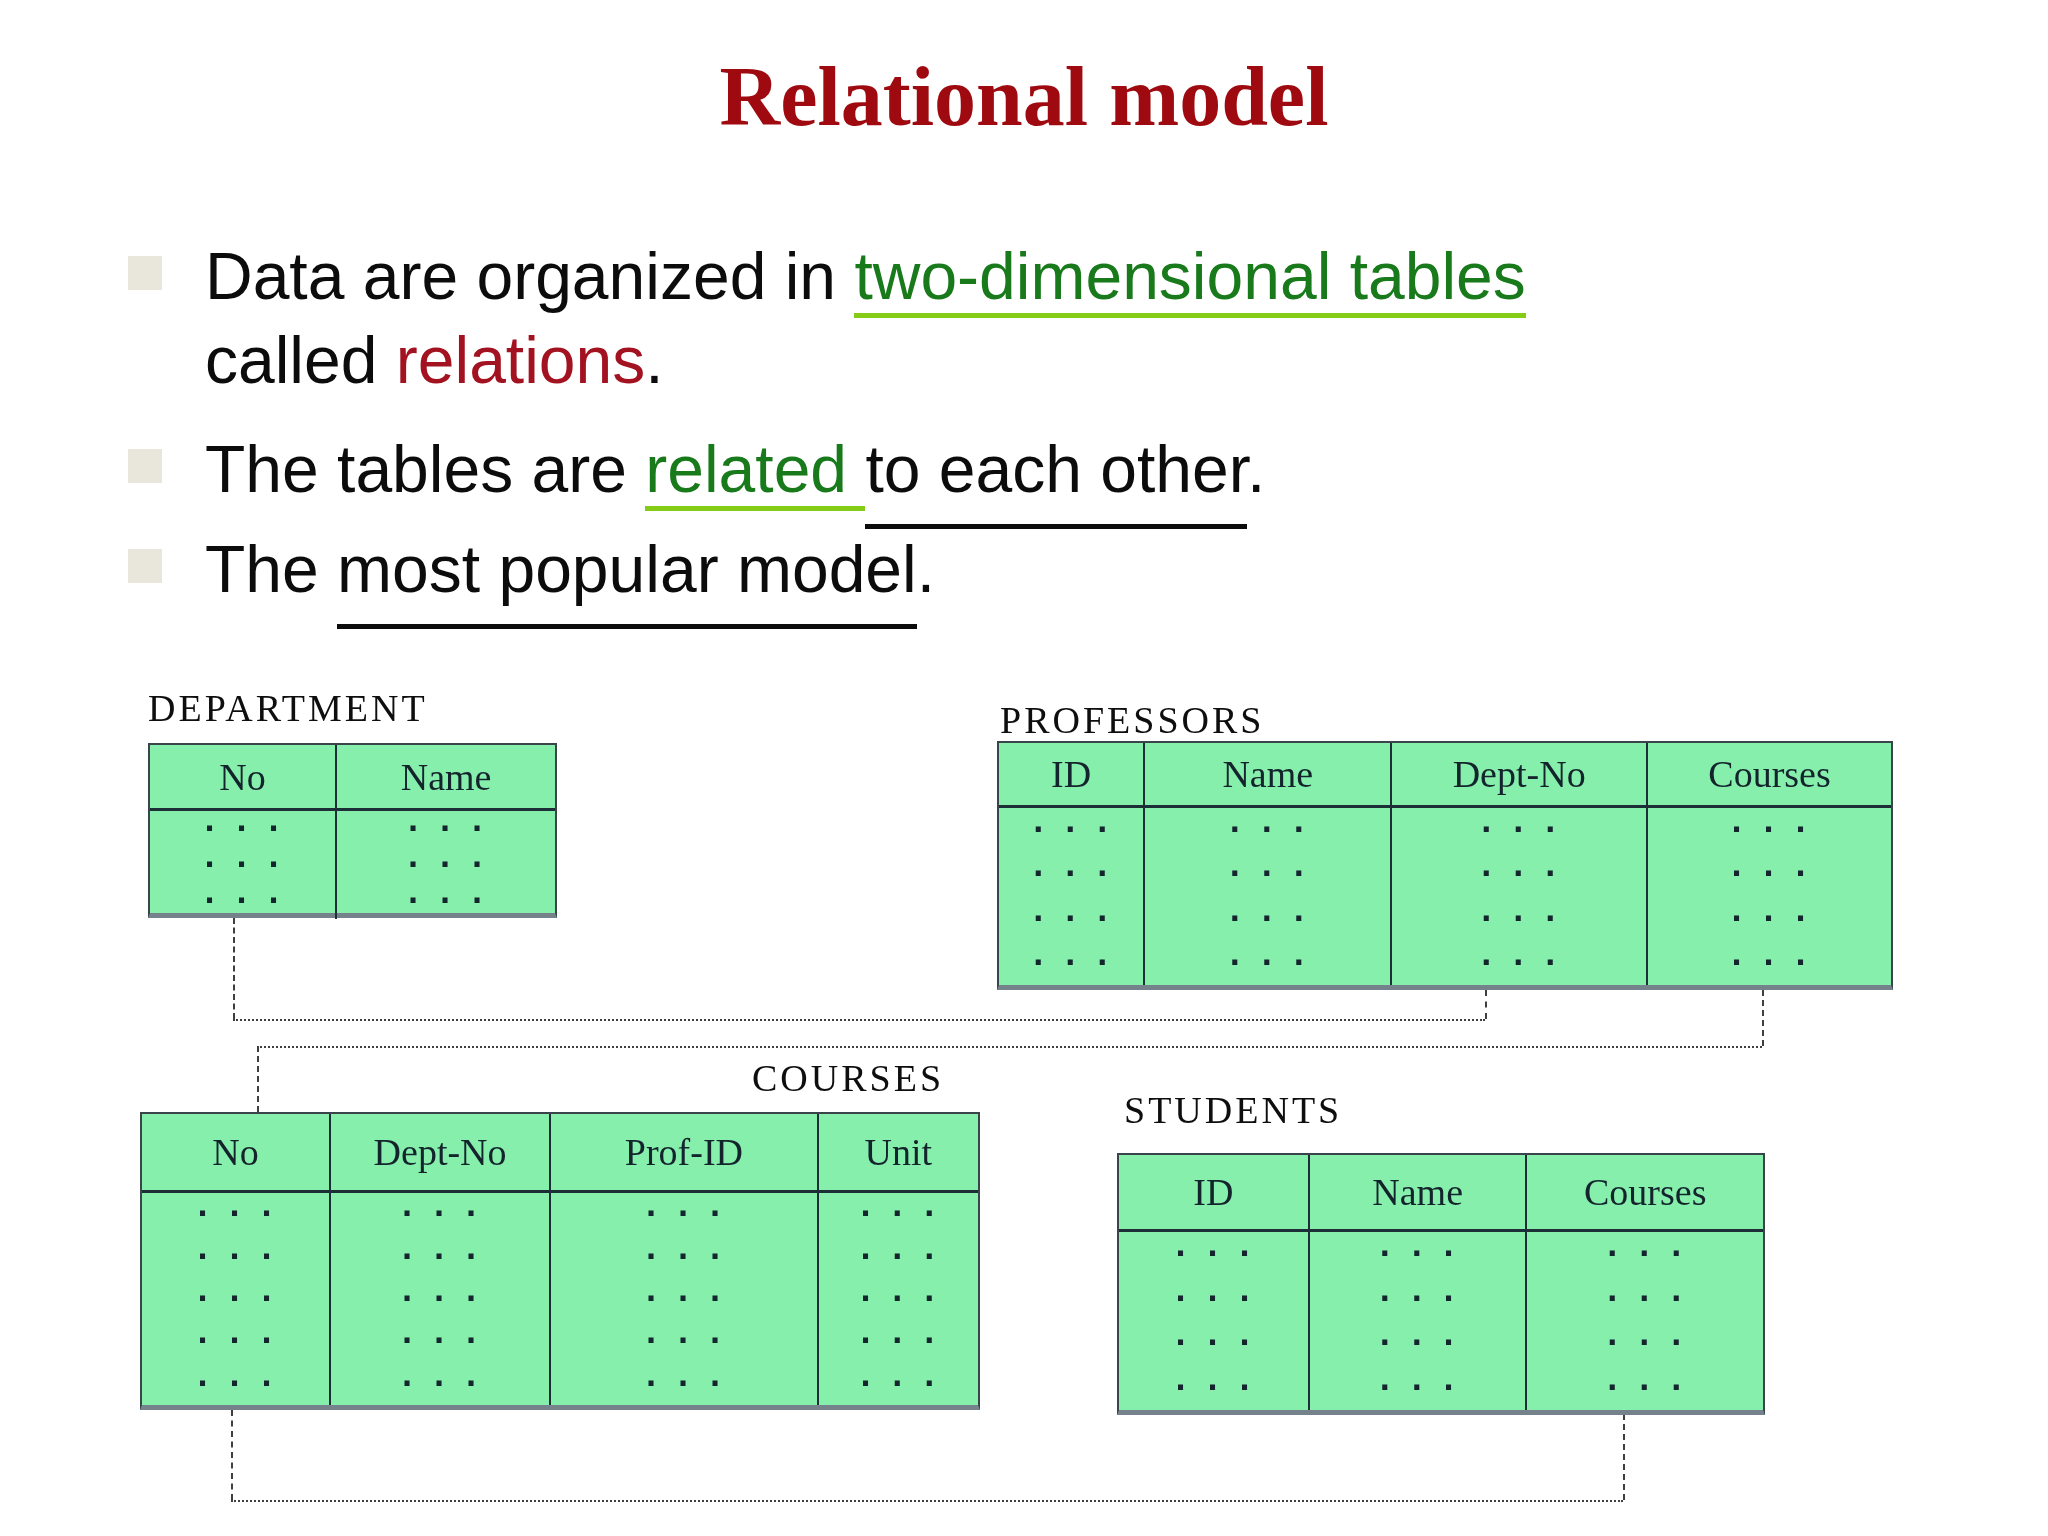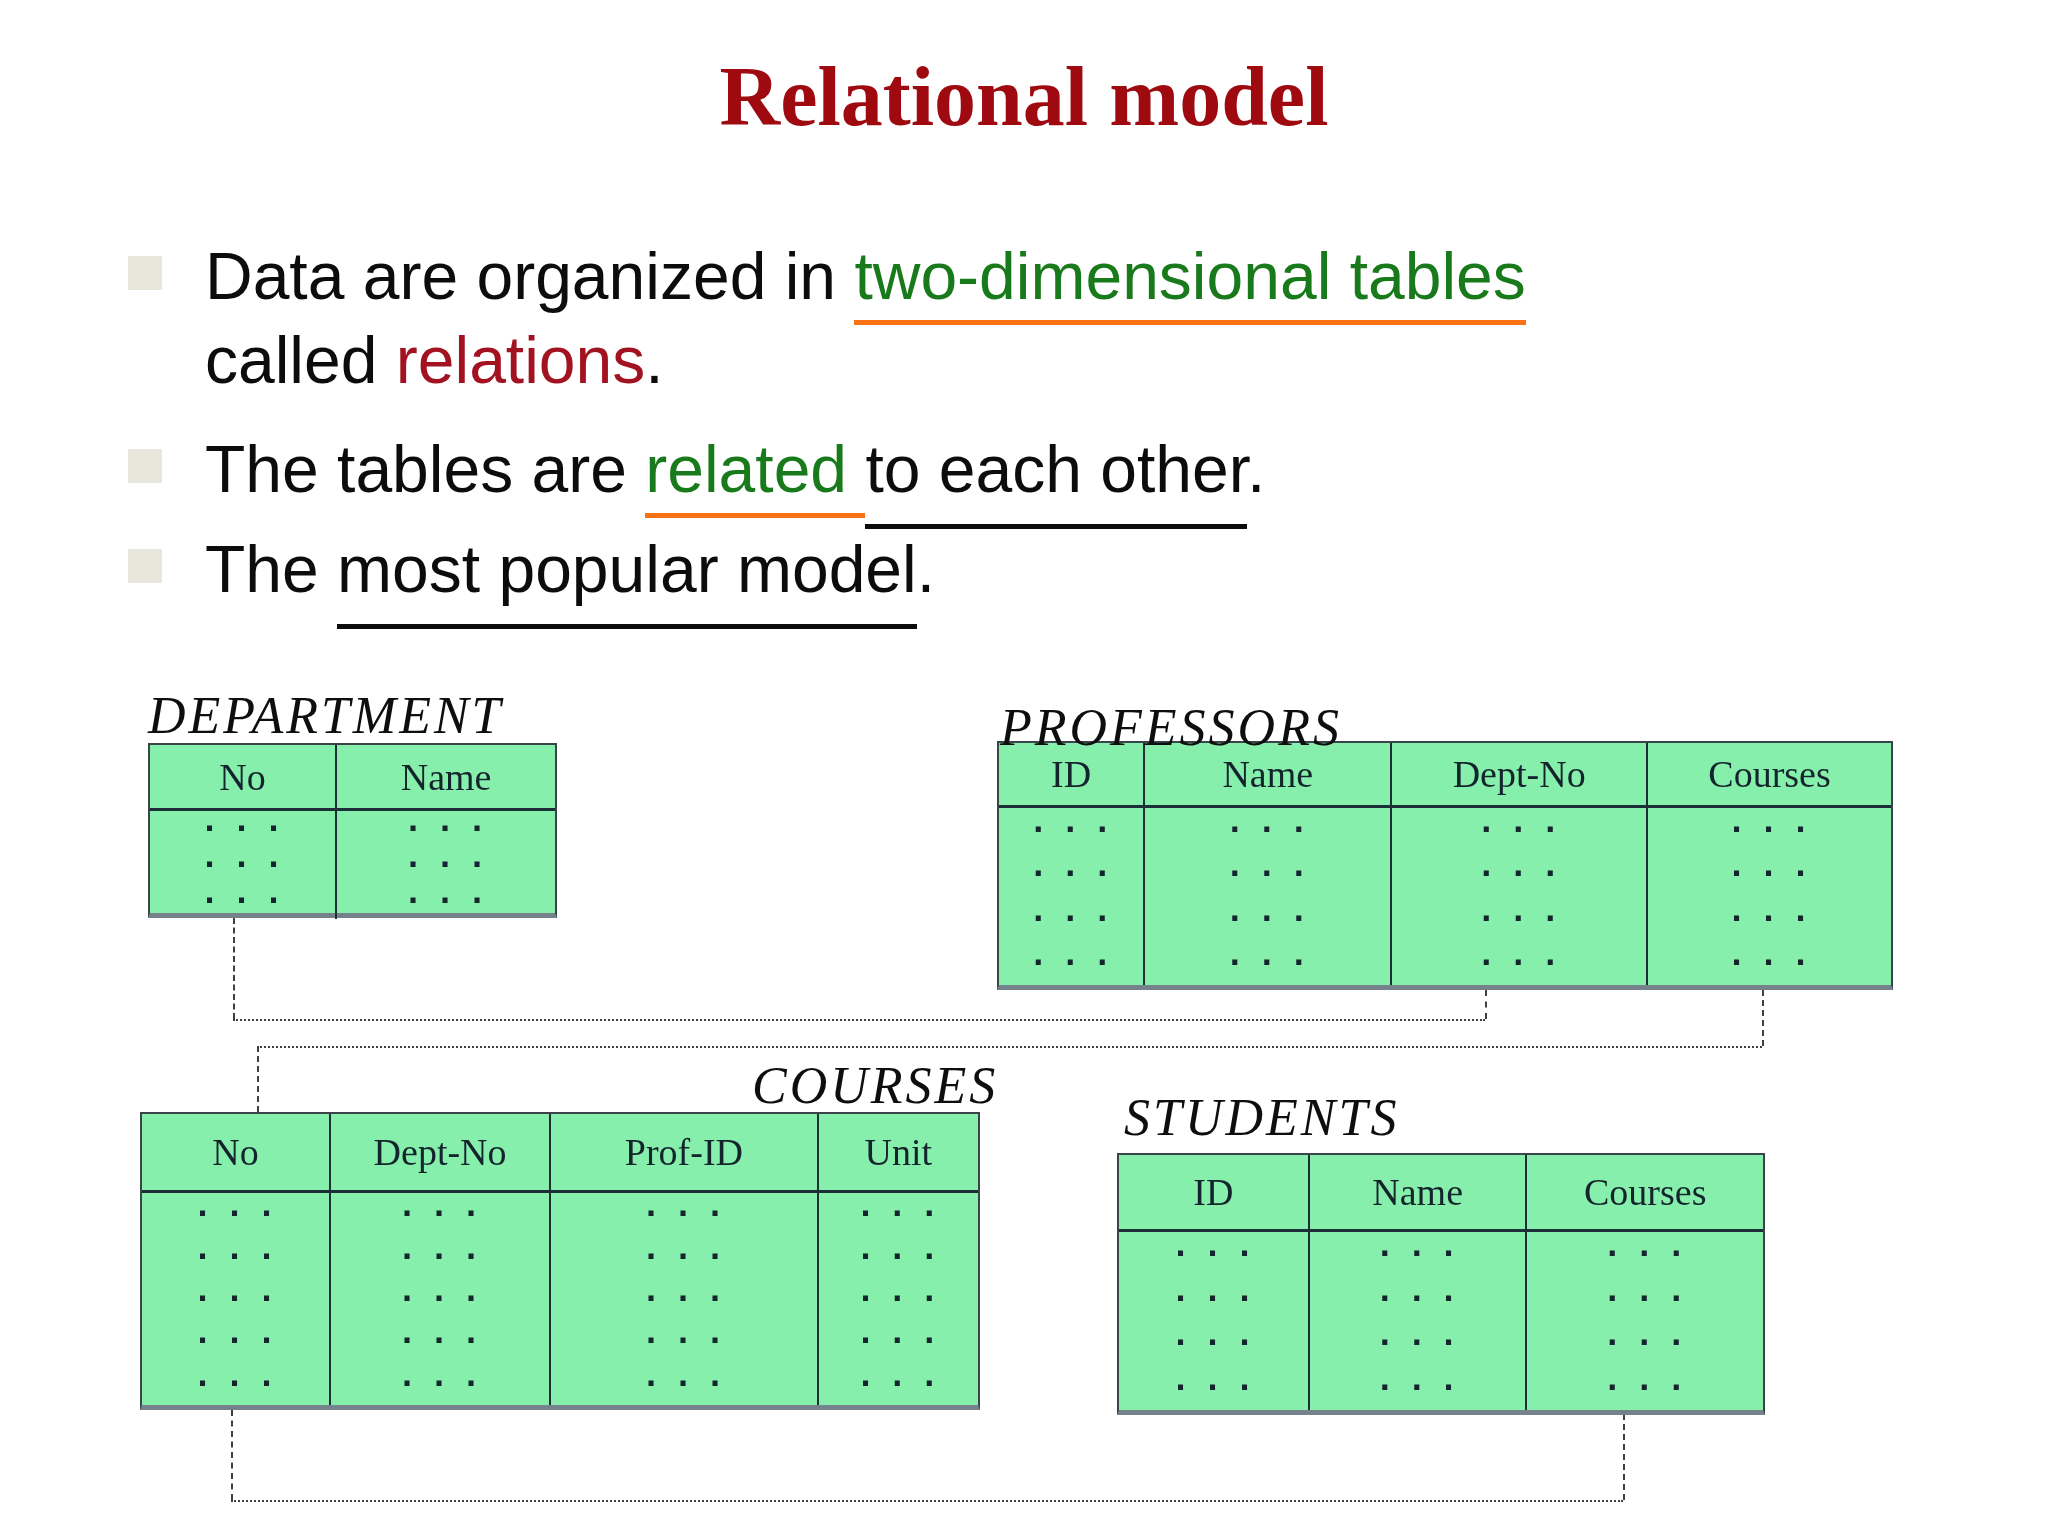--- a/index.html
+++ b/index.html
@@ -8,25 +8,25 @@
 
   .title{position:absolute;left:0;top:48px;width:100%;text-align:center;
          font-family:"Liberation Serif","DejaVu Serif",serif;font-weight:700;
          font-size:84px;color:#9e0a10;}
 
   .bullet-row{position:absolute;left:205px;width:1760px;font-size:66px;line-height:1.27;color:#0c0c0c;}
   .bullet-square{position:absolute;left:128px;width:34px;height:34px;background:#e9e6dc;}
 
   .seg-plain{color:#0c0c0c;}
   .seg-red{color:#a31220;}
-  .seg-green-underline{color:#187a1a;border-bottom:5px solid #f97316;padding-bottom:7px;}
+  .seg-green-underline{color:#187a1a;border-bottom:5px solid #84cc16;padding-bottom:0;}
   .seg-black-underline{color:#0c0c0c;border-bottom:5px solid #0c0c0c;padding-bottom:18px;}
 
   .tbl-label{position:absolute;font-family:"Liberation Serif","DejaVu Serif",serif;
-             font-size:52px;letter-spacing:3px;color:#0e0e0e;z-index:3;white-space:nowrap;font-style:italic;}
+             font-size:38px;letter-spacing:3px;color:#0e0e0e;z-index:3;white-space:nowrap;}
 
   .tbl{position:absolute;background:#86efac;border:2px solid #39454b;border-bottom:5px solid #76828b;
        box-sizing:border-box;display:flex;flex-direction:column;z-index:2;}
   .tbl-header{display:flex;border-bottom:3px solid #1c2e36;flex-shrink:0;}
   .th{box-sizing:border-box;display:flex;align-items:center;justify-content:center;
       font-family:"Liberation Serif","DejaVu Serif",serif;font-size:38px;color:#13242c;}
   .th + .th{border-left:2px solid #1c2e36;}
   .tbl-body{flex:1;display:flex;}
   .tcol{box-sizing:border-box;display:flex;flex-direction:column;justify-content:space-around;align-items:center;}
   .tcol + .tcol{border-left:2px solid #1c2e36;}

